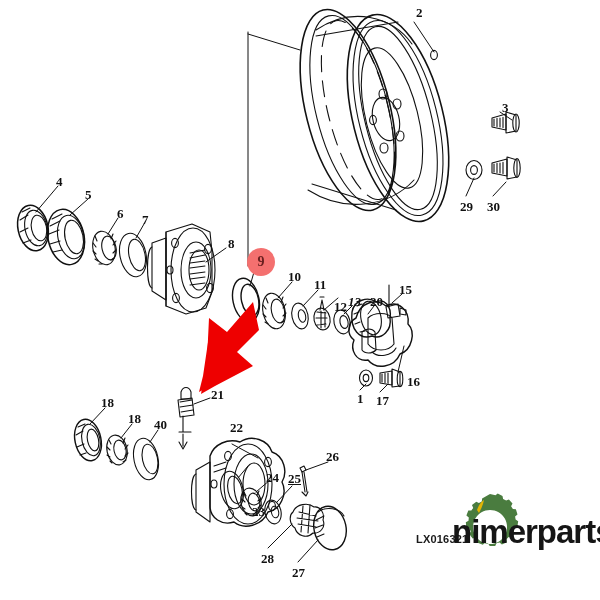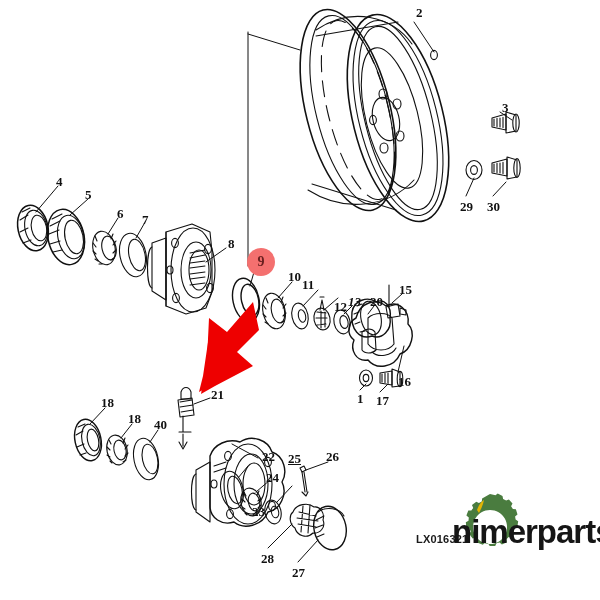--- a/index.html
+++ b/index.html
@@ -314,37 +314,37 @@
   <div class="lbl" style="left:460px;top:200px;">29</div>
   <div class="lbl" style="left:487px;top:200px;">30</div>
 
   <div class="lbl" style="left:56px;top:175px;">4</div>
   <div class="lbl" style="left:85px;top:188px;">5</div>
   <div class="lbl" style="left:117px;top:207px;">6</div>
   <div class="lbl" style="left:142px;top:213px;">7</div>
   <div class="lbl" style="left:228px;top:237px;">8</div>
 
   <div class="lbl" style="left:288px;top:270px;">10</div>
-  <div class="lbl" style="left:302px;top:278px;">11</div>
+  <div class="lbl" style="left:314px;top:278px;">11</div>
   <div class="lbl" style="left:334px;top:287px;margin-top:13px;">12</div>
   <div class="lbl" style="left:348px;top:295px;font-style:italic;">13</div>
   <div class="lbl" style="left:370px;top:295px;">20</div>
   <div class="lbl" style="left:399px;top:283px;">15</div>
-  <div class="lbl" style="left:398px;top:375px;">16</div>
+  <div class="lbl" style="left:407px;top:375px;">16</div>
   <div class="lbl" style="left:357px;top:392px;">1</div>
   <div class="lbl" style="left:376px;top:394px;">17</div>
 
   <div class="lbl" style="left:101px;top:396px;">18</div>
   <div class="lbl" style="left:128px;top:412px;">18</div>
   <div class="lbl" style="left:154px;top:418px;">40</div>
   <div class="lbl" style="left:211px;top:388px;">21</div>
-  <div class="lbl" style="left:230px;top:450px;margin-left:32px;">22</div>
+  <div class="lbl" style="left:230px;top:421px;">22</div>
   <div class="lbl" style="left:252px;top:457px;margin-top:48px;">23</div>
   <div class="lbl" style="left:266px;top:471px;">24</div>
-  <div class="lbl" style="left:288px;top:452px;text-decoration:underline;">25</div>
+  <div class="lbl" style="left:288px;top:472px;text-decoration:underline;">25</div>
   <div class="lbl" style="left:326px;top:450px;">26</div>
   <div class="lbl" style="left:261px;top:552px;">28</div>
   <div class="lbl" style="left:292px;top:566px;">27</div>
 
   <div class="marker9" style="left:247px;top:248px;">9</div>
 
   <div class="pcode" style="left:416px;top:533px;">LX016321</div>
 
   <div style="position:absolute;left:455px;top:492px;width:70px;height:70px;">
     <svg width="70" height="70" viewBox="0 0 70 70">

